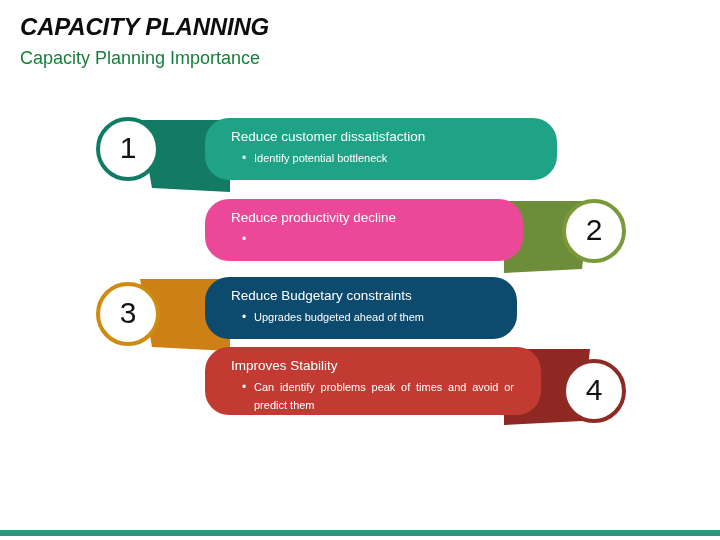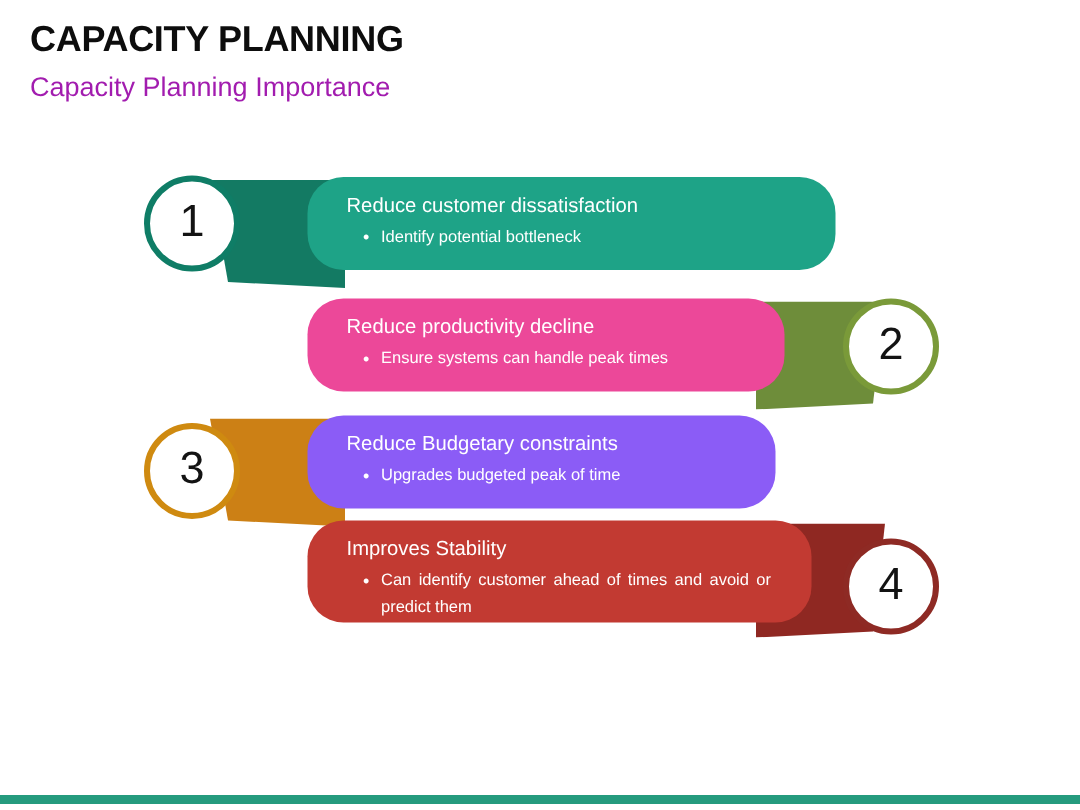--- a/index.html
+++ b/index.html
@@ -21,28 +21,29 @@
   
   #slide-title {
     position: absolute;
     left: 20px;
     top: 13px;
     font-size: 24px;
     font-weight: bold;
     color: #0d0d0d;
     letter-spacing: -0.2px;
     white-space: nowrap;
+    font-style: italic;
   }
   #slide-subtitle {
     position: absolute;
     left: 20px;
     top: 48px;
     font-size: 18px;
     font-weight: normal;
-    color: #a21caf;
+    color: #15803d;
     white-space: nowrap;
   }
 
   
   #bottom-accent {
     position: absolute;
     left: 0;
     top: 530px;
     width: 720px;
     height: 6px;
@@ -162,44 +163,43 @@
       <svg width="100" height="72" viewBox="0 0 100 72">
         <polygon id="tail-shape-2" points="100,0 14,0 14,72 92,68" fill="#6e8d3a"></polygon>
       </svg>
     </div>
 
     <div class="banner" id="banner-2" style="left: 205px; top: 199px; width: 318px; height: 62px; background: #ec4899;">
       <div class="banner-inner">
         <div class="banner-heading">Reduce productivity decline</div>
         <div class="bullet-row">
           <span class="bullet-dot">•</span>
-          <span class="bullet-text">Ensure systems can handle peak times</span>
         </div>
       </div>
     </div>
 
     <div class="num-circle" id="circle-2" style="left: 562px; top: 199px; border: 4px solid rgb(122, 154, 57);">
       <span class="num" style="color: rgb(19, 19, 19);">2</span>
     </div>
   </div>
 
   <div class="row">
 
     <div class="tail" style="left:140px; top:279px; width:90px; height:72px;">
       <svg width="90" height="72" viewBox="0 0 90 72">
         <polygon id="tail-shape-3" points="0,0 90,0 90,72 12,68" fill="#cc8015"></polygon>
       </svg>
     </div>
 
-    <div class="banner" id="banner-3" style="left: 205px; top: 277px; width: 312px; height: 62px; background: #8b5cf6;">
+    <div class="banner" id="banner-3" style="left: 205px; top: 277px; width: 312px; height: 62px; background: #0c4a6e;">
       <div class="banner-inner">
         <div class="banner-heading">Reduce Budgetary constraints</div>
         <div class="bullet-row">
           <span class="bullet-dot">•</span>
-          <span class="bullet-text">Upgrades budgeted peak of time</span>
+          <span class="bullet-text">Upgrades budgeted ahead of them</span>
         </div>
       </div>
     </div>
 
     <div class="num-circle" id="circle-3" style="left: 96px; top: 282px; border: 4px solid rgb(207, 138, 16);">
       <span class="num" style="color: rgb(19, 19, 19);">3</span>
     </div>
   </div>
 
   <div class="row">
@@ -208,21 +208,21 @@
       <svg width="100" height="76" viewBox="0 0 100 76">
         <polygon id="tail-shape-4" points="100,0 14,0 14,76 92,72" fill="#8f2822"></polygon>
       </svg>
     </div>
 
     <div class="banner" id="banner-4" style="left: 205px; top: 347px; width: 336px; height: 68px; background: rgb(194, 58, 50);">
       <div class="banner-inner">
         <div class="banner-heading">Improves Stability</div>
         <div class="bullet-row">
           <span class="bullet-dot">•</span>
-          <span class="bullet-text justify">Can identify customer ahead of times and avoid or predict them</span>
+          <span class="bullet-text justify">Can identify problems peak of times and avoid or predict them</span>
         </div>
       </div>
     </div>
 
     <div class="num-circle" id="circle-4" style="left: 562px; top: 359px; border: 4px solid rgb(142, 42, 36);">
       <span class="num" style="color: rgb(19, 19, 19);">4</span>
     </div>
   </div>
 
   <div id="bottom-accent" style="background: rgb(37, 155, 126);"></div>

